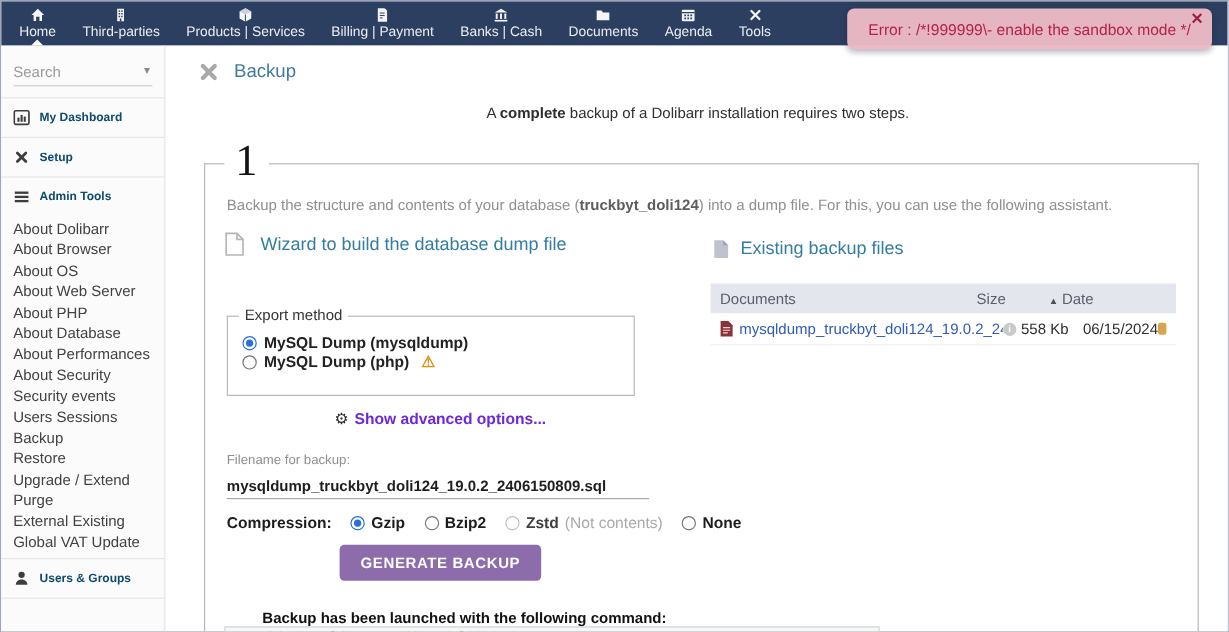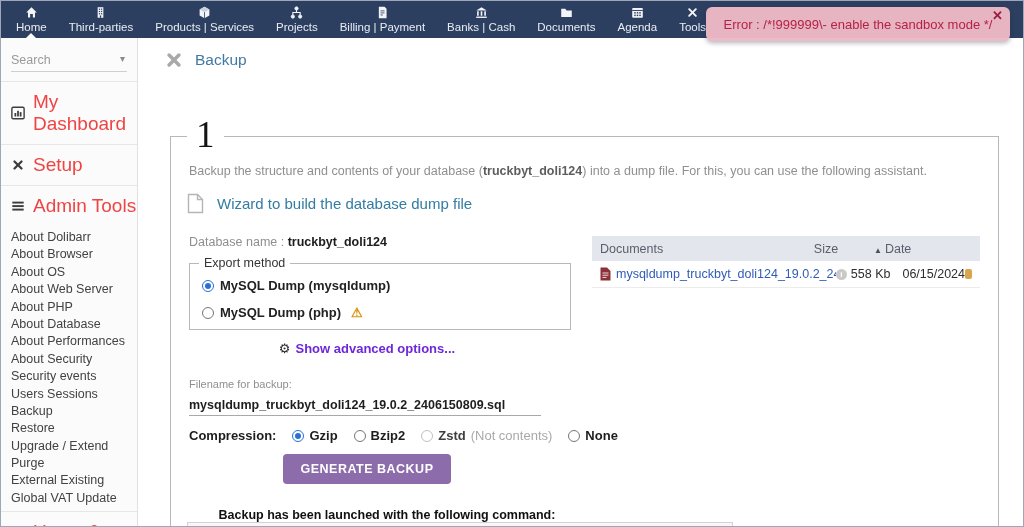--- a/index.html
+++ b/index.html
@@ -18,21 +18,21 @@
   .error-banner { position:absolute; top:6px; right:13px; width:304px; height:34px; background:#ecb9c5; opacity:.97; border-radius:6px; box-shadow:0 2px 5px rgba(30,30,60,.35); color:#bb2147; font-size:13px; display:flex; align-items:center; justify-content:center; z-index:50; }
   .error-close { position:absolute; top:1px; right:7px; color:#9e1c3e; font-size:13px; font-weight:bold; cursor:pointer; line-height:16px; }
 
   
   .sidebar { position:absolute; left:0; top:37px; width:137px; height:490px; background:#fbfbfb; border-right:1px solid #e0e0e0; }
   .search-row { position:relative; margin:12px 10px 9px 10px; border-bottom:1px solid #cfcfcf; height:22px; }
   .search-row input { width:100%; height:20px; border:none; outline:none; background:transparent; font-size:12.5px; color:#444; font-family:"Liberation Sans",sans-serif; }
   .search-row input::placeholder { color:#9a9a9a; }
   .search-caret { position:absolute; right:2px; top:3px; color:#8a8a8a; font-size:10px; cursor:pointer; }
   .side-divider { border-top:1px solid #e6e6e6; }
-  .side-section { display:flex; align-items:center; gap:8px; padding:9px 0 9px 10px; font-size:19px; font-weight:normal; color:#ef4444; cursor:pointer; }
+  .side-section { display:flex; align-items:center; gap:8px; padding:9px 0 9px 10px; font-size:10px; font-weight:bold; color:#0c4a6e; cursor:pointer; }
   .side-section .icon { width:14px; height:14px; color:#3d3d3d; flex:0 0 auto; }
   .side-items { list-style:none; padding:3px 0 4px 0; }
   .side-items li { padding:0 0 0 10px; height:17.4px; line-height:17.4px; font-size:12.5px; color:#424242; cursor:pointer; white-space:nowrap; }
 
   
   .main { position:absolute; left:137px; top:37px; width:887px; height:490px; background:#fff; overflow:hidden; }
   .page-title-row { position:absolute; left:26px; top:12px; display:flex; align-items:center; gap:11px; }
   .page-title-row .icon { width:20px; height:20px; color:#a9a9a9; }
   .page-title { font-size:15.5px; color:#4279a1; }
   .intro { position:absolute; left:0; right:0; top:49px; text-align:center; font-size:12.5px; color:#2e2e2e; }
@@ -41,21 +41,21 @@
   .step-num { position:absolute; top:-22px; left:16px; background:#fff; padding:0 9px; font-family:"Liberation Serif", serif; font-size:37px; color:#141414; line-height:40px; }
 
   .desc { position:absolute; left:18px; top:27px; right:20px; font-size:12.5px; color:#8f8f8f; white-space:nowrap; overflow:hidden; }
   .desc b { color:#5d5d5d; }
   .wizard-row { position:absolute; left:16px; top:56px; display:flex; align-items:center; gap:13px; cursor:pointer; }
   .page-icon { width:17px; height:21px; }
   .teal-link { font-size:15px; color:#337ca2; text-decoration:none; cursor:pointer; }
   .db-line { position:absolute; left:18px; top:98px; font-size:12.5px; color:#8f8f8f; }
   .db-line b { color:#1c1c1c; }
 
-  .export-box { position:absolute; left:18px; top:126px; width:382px; height:67px; border:1px solid #b8b8b8; }
+  .export-box { position:absolute; left:18px; top:126px; width:340px; height:67px; border:1px solid #b8b8b8; }
   .export-legend { position:absolute; top:-8px; left:9px; background:#fff; padding:0 5px; font-size:12.5px; color:#343434; }
   .radio-row { position:absolute; left:12px; display:flex; align-items:center; gap:6px; font-size:13px; color:#222; font-weight:bold; cursor:pointer; }
   .radio { width:12px; height:12px; border:1px solid #767676; border-radius:50%; background:#fff; position:relative; flex:0 0 auto; }
   .radio.checked { border-color:#2a6fd6; }
   .radio.checked::after { content:""; position:absolute; left:2px; top:2px; width:6px; height:6px; border-radius:50%; background:#2a6fd6; }
   .radio.disabled { border-color:#c0c0c0; }
   .warn { color:#d9940f; font-size:13px; margin-left:4px; }
 
   .advanced-row { position:absolute; left:18px; top:204px; width:356px; text-align:center; font-size:13px; cursor:pointer; }
   .advanced-row .gear { color:#2b2b2b; margin-right:5px; font-size:13px; }
@@ -125,31 +125,20 @@
     </div>
     <div class="nav-item">
       <span class="icon">
           <svg viewBox="0 0 16 16">
             <path d="M8 1 14 4.3v7.4L8 15 2 11.7V4.3Z" fill="currentColor"></path>
             <path d="M8 1 14 4.3 8 7.6 2 4.3Z" fill="#c8d0de"></path>
             <path d="M8 7.6v7.4" stroke="#2d3f60" stroke-width="1"></path>
           </svg>
         </span>
       <span>Products | Services</span>
-    </div>
-    <div class="nav-item">
-      <span class="icon">
-          <svg viewBox="0 0 16 16" fill="currentColor" stroke="currentColor">
-            <circle cx="8" cy="3" r="2"></circle>
-            <circle cx="3.5" cy="13" r="2"></circle>
-            <circle cx="12.5" cy="13" r="2"></circle>
-            <path d="M8 5v3M8 8H3.5v3M8 8h4.5v3" fill="none" stroke-width="1.3"></path>
-          </svg>
-        </span>
-      <span>Projects</span>
     </div>
     <div class="nav-item">
       <span class="icon">
           <svg viewBox="0 0 16 16">
             <path d="M3.5 1h7L13 3.5V15h-9.5z" fill="currentColor"></path>
             <g stroke="#2d3f60" stroke-width="1">
               <path d="M5.5 6h5M5.5 8.5h5M5.5 11h3"></path>
             </g>
           </svg>
         </span>
@@ -296,47 +285,47 @@
               <rect x="6.6" y="1" width="2.8" height="14" rx="1.4"></rect>
             </g>
             <g transform="rotate(-45 8 8)">
               <rect x="6.6" y="1" width="2.8" height="14" rx="1.4"></rect>
             </g>
           </svg>
         </span>
       <span class="page-title">Backup</span>
     </div>
 
+    <div class="intro">
+      <span>A </span><b>complete</b><span> backup of a Dolibarr installation requires two steps.</span>
+    </div>
 
     <div class="step">
       <span class="step-num">1</span>
 
       <div class="desc">
         <span>Backup the structure and contents of your database (</span><b>truckbyt_doli124</b><span>) into a dump file. For this, you can use the following assistant.</span>
       </div>
 
       <div class="wizard-row">
         <span class="page-icon"><svg viewBox="0 0 17 21">
               <path d="M1.5 1.5h9l5 5v13h-14z" fill="#fff" stroke="#b5b5b5" stroke-width="1.4"></path>
               <path d="M10.5 1.5v5h5" fill="none" stroke="#b5b5b5" stroke-width="1.4"></path>
             </svg></span>
         <a class="teal-link">Wizard to build the database dump file</a>
       </div>
 
-      <div class="db-line">
-        <span>Database name : </span><b>truckbyt_doli124</b>
-      </div>
 
       <div class="export-box">
         <span class="export-legend">Export method</span>
         <div class="radio-row" style="top:14px">
           <span class="radio checked"></span>
           <span>MySQL Dump (mysqldump)</span>
         </div>
-        <div class="radio-row" style="top:41px">
+        <div class="radio-row" style="top:30px">
           <span class="radio"></span>
           <span>MySQL Dump (php)</span>
           <span class="warn">⚠</span>
         </div>
       </div>
 
       <div class="advanced-row">
         <span class="gear">⚙</span><a class="blue-link" style="font-weight:bold">Show advanced options...</a>
       </div>
 
@@ -364,20 +353,27 @@
         </span>
       </div>
 
       <div class="btn-row">
         <button class="generate-btn">GENERATE BACKUP</button>
       </div>
 
       <div class="launched-text">Backup has been launched with the following command:</div>
       <div class="code-box">/usr/bin/mysqldump truckbyt_doli124 -h</div>
 
+      <div class="existing-row">
+        <span class="page-icon" style="width:14px;height:17px"><svg viewBox="0 0 17 21">
+              <path d="M1.5 1.5h9l5 5v13h-14z" fill="#bfc3cd"></path>
+              <path d="M10.5 1.5v5h5z" fill="#9ea3b0"></path>
+            </svg></span>
+        <a class="teal-link">Existing backup files</a>
+      </div>
 
       <div class="files-table">
         <div class="ft-header">
           <span class="col-docs">Documents</span>
           <span class="col-size">Size</span>
           <span class="col-date"><span class="sort-arrow">▲</span><span>Date</span></span>
         </div>
         <div class="ft-row">
           <span class="cell-name">
             <span class="err-file-icon"><svg viewBox="0 0 11 14">

